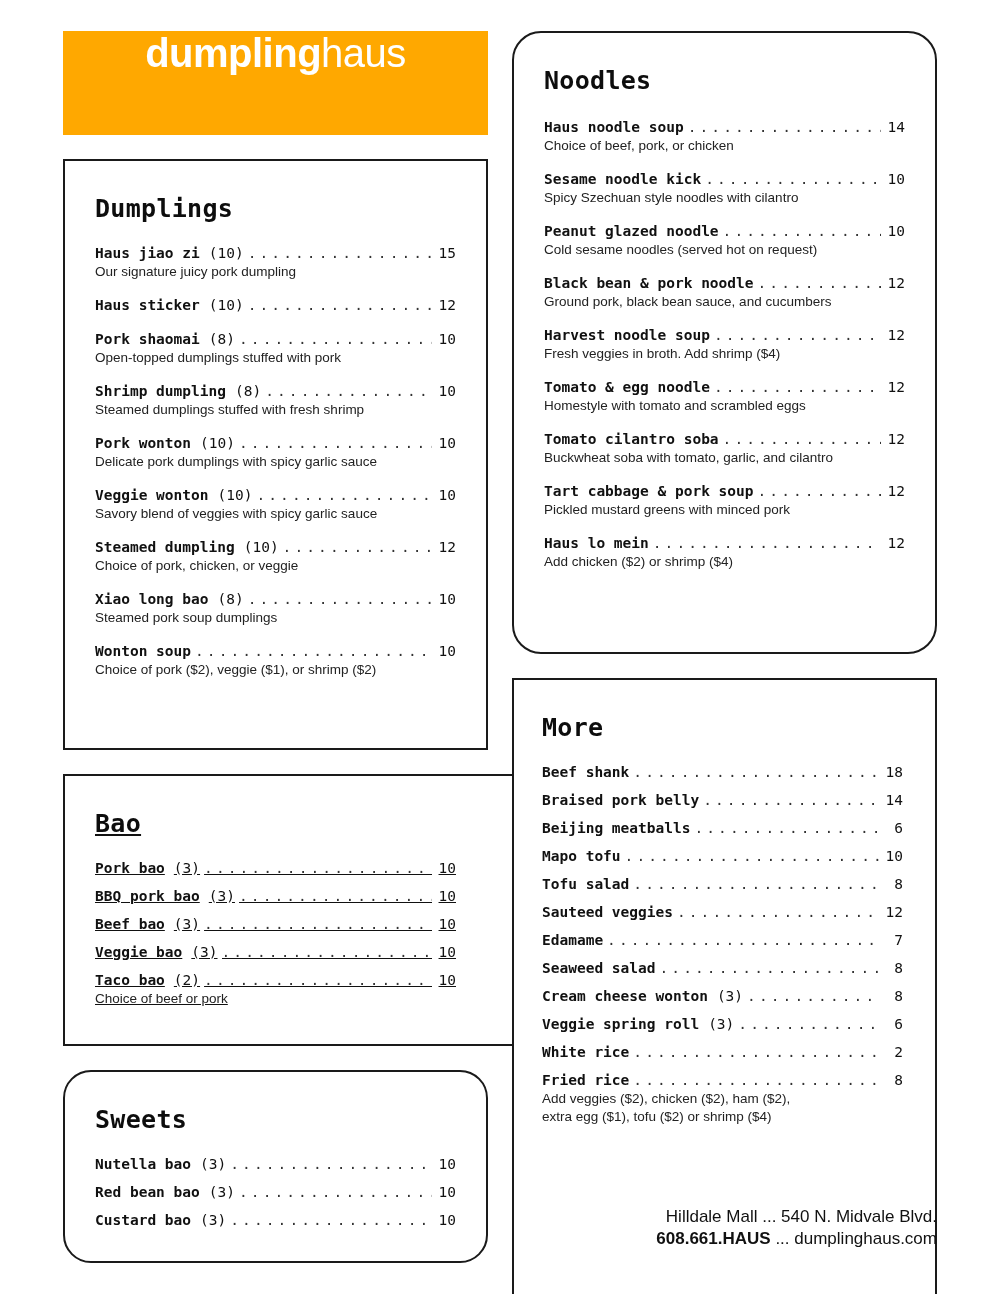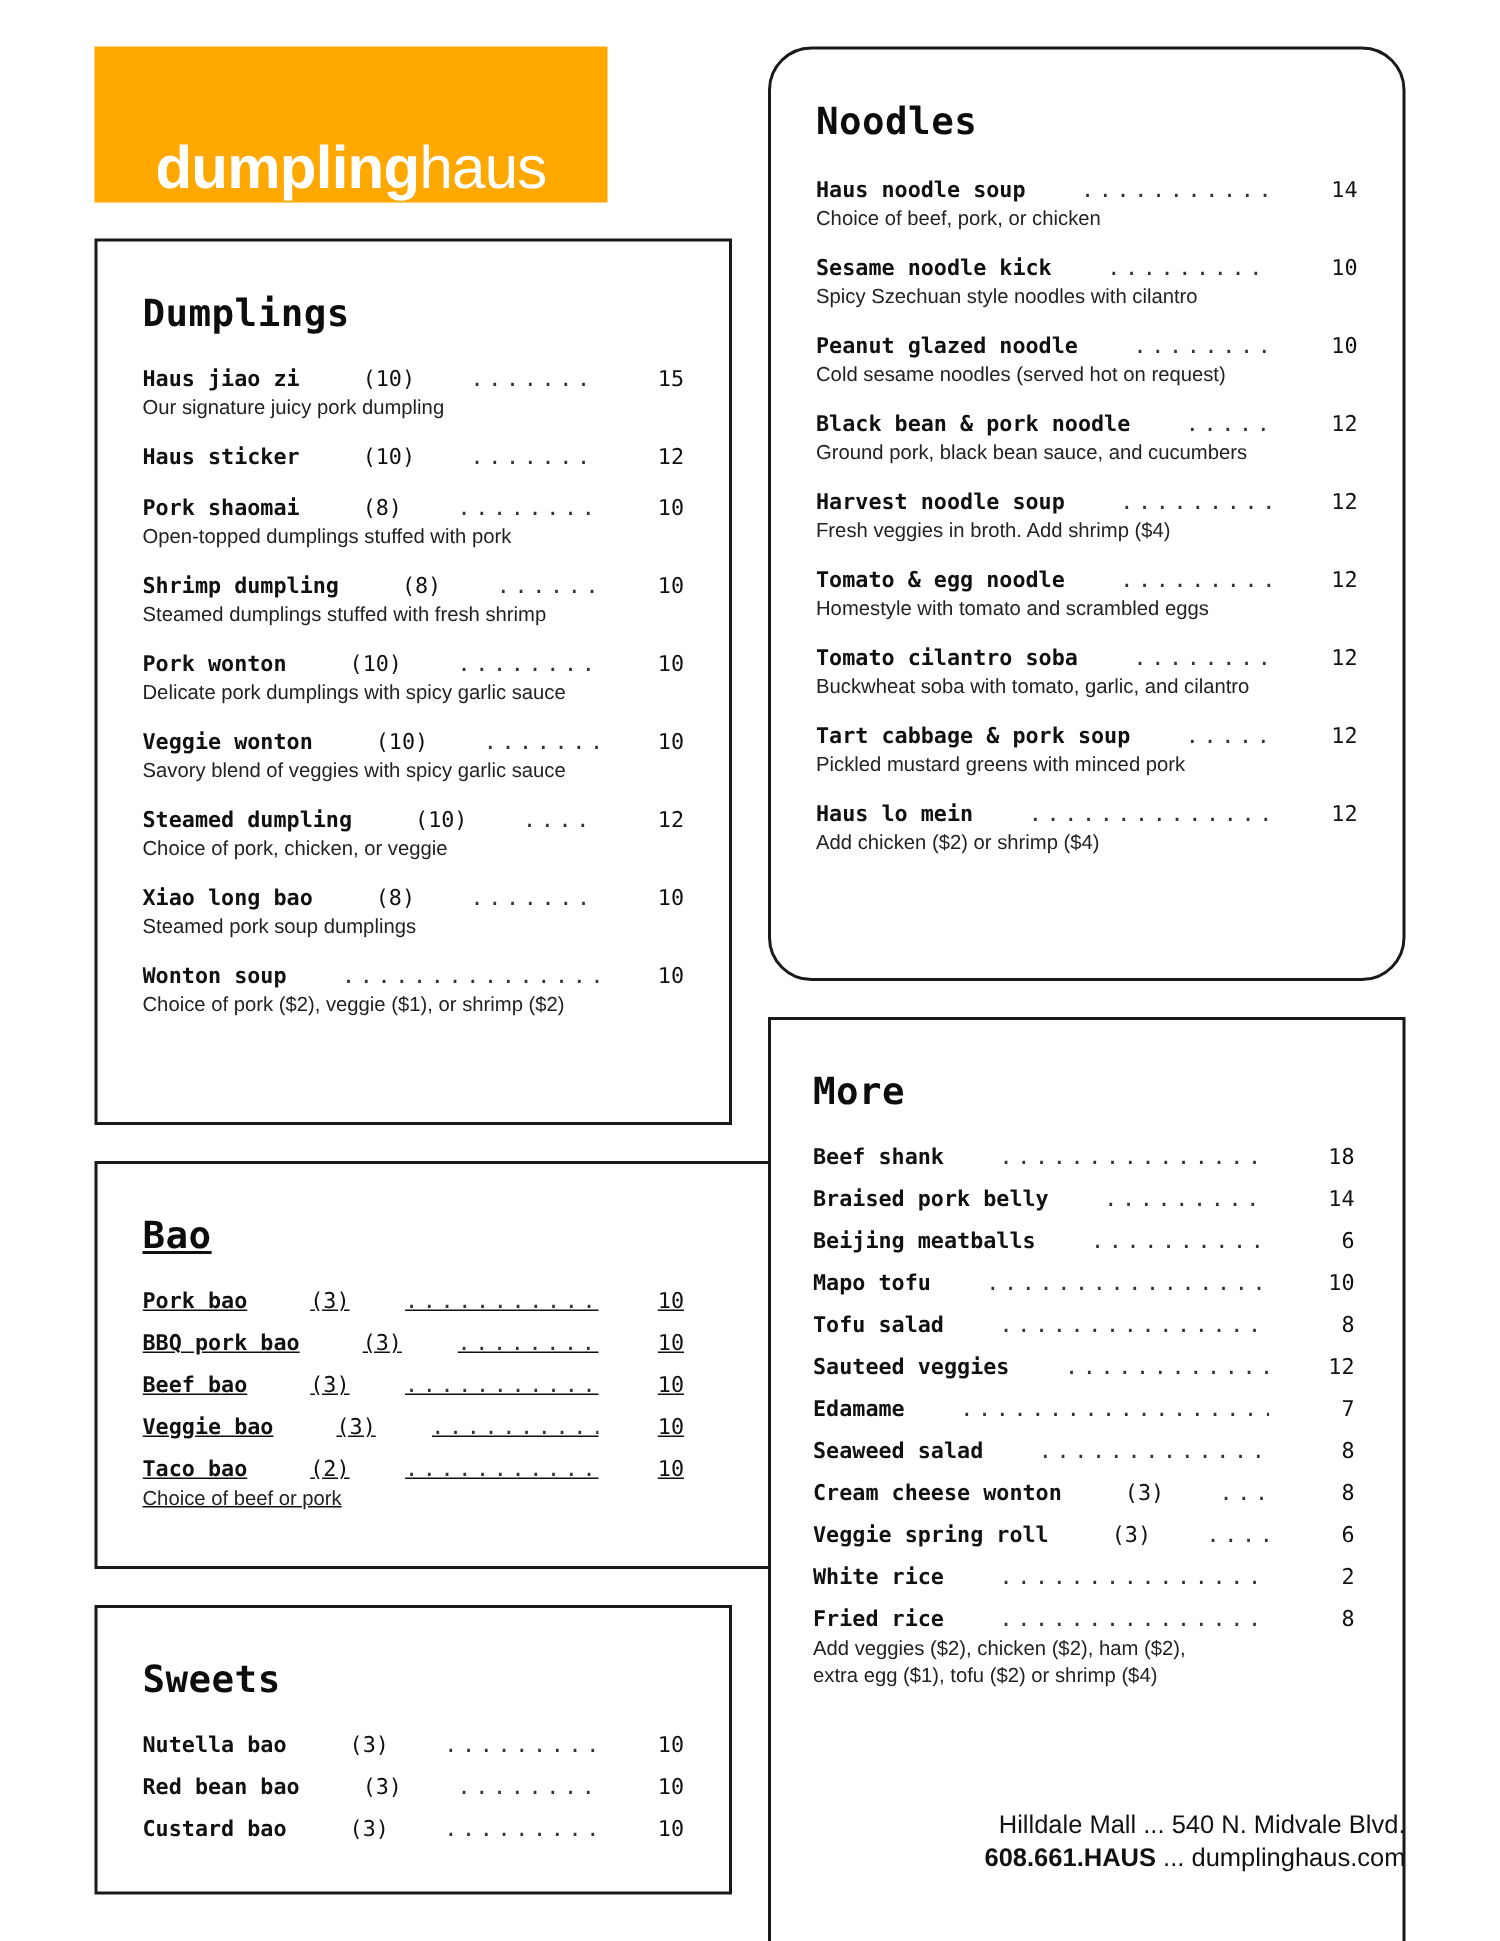--- a/index.html
+++ b/index.html
@@ -1,38 +1,38 @@
 <!DOCTYPE html>
 <html><head>
 <meta charset="utf-8">
 <style>
   * { box-sizing: border-box; margin: 0; padding: 0; }
   html, body { width: 1000px; height: 1294px; background: #ffffff; color: #111; }
   body { position: relative; overflow: hidden; }
 
   .logo {
-    position: absolute; left: 63px; top: 31px; width: 342px; height: 104px;
-    background: #FFA800; display: flex; align-items: flex-end; justify-content: center;
+    position: absolute; left: 63px; top: 31px; width: 425px; height: 104px;
+    background: #FFA800; display: flex; align-items: flex-start; justify-content: center;
   }
   .logo-text { font-family: "Liberation Sans", sans-serif; font-size: 40px; color: #fff; letter-spacing: -0.5px; }
   .logo-bold { font-weight: 700; }
   .logo-light { font-weight: 400; }
 
   .card {
     position: absolute; border: 2px solid #1a1a1a; background: #fff;
     padding: 0 30px;
   }
   .card-title {
     font-family: "DejaVu Sans Mono", monospace; font-weight: 700; font-size: 25px;
     color: #0d0d0d; letter-spacing: 0.3px;
   }
   .item-row {
     display: flex; align-items: baseline; width: 361px;
     font-family: "DejaVu Sans Mono", monospace; font-size: 14.5px; line-height: 20px; color: #111;
-    white-space: nowrap; overflow: hidden; gap: 33px;
+    white-space: nowrap; overflow: hidden;
   }
   .item-name { font-weight: 700; }
   .item-qty { font-weight: 400; margin-left: 9px; }
   .item-dots {
     flex: 1; overflow: hidden; margin: 0 4px; color: #333; letter-spacing: 3.1px;
   }
   .item-dots::before { content: "......................................................................"; }
   .item-price { text-align: right; min-width: 20px; }
   .item-desc {
     font-family: "Liberation Sans", sans-serif; font-size: 13.5px; line-height: 18px; color: #222;
@@ -179,21 +179,21 @@
           <span class="item-name">Taco bao</span>
           <span class="item-qty">(2)</span>
           <span class="item-dots"></span>
           <span class="item-price">10</span>
         </div>
         <div class="item-desc">Choice of beef or pork</div>
       </div>
     </div>
 </div>
 
-<div class="card" style="left:63px; top:1070px; width:425px; height:193px;">
+<div class="card" style="left:63px; top:1070px; width:425px; height:193px;border-radius:28px;">
   <div class="card-title" style="margin-top:33px; margin-bottom:20px;">Sweets</div>
   <div id="sweets-list">
       <div class="item compact">
         <div class="item-row">
           <span class="item-name">Nutella bao</span>
           <span class="item-qty">(3)</span>
           <span class="item-dots"></span>
           <span class="item-price">10</span>
         </div>
       </div>

